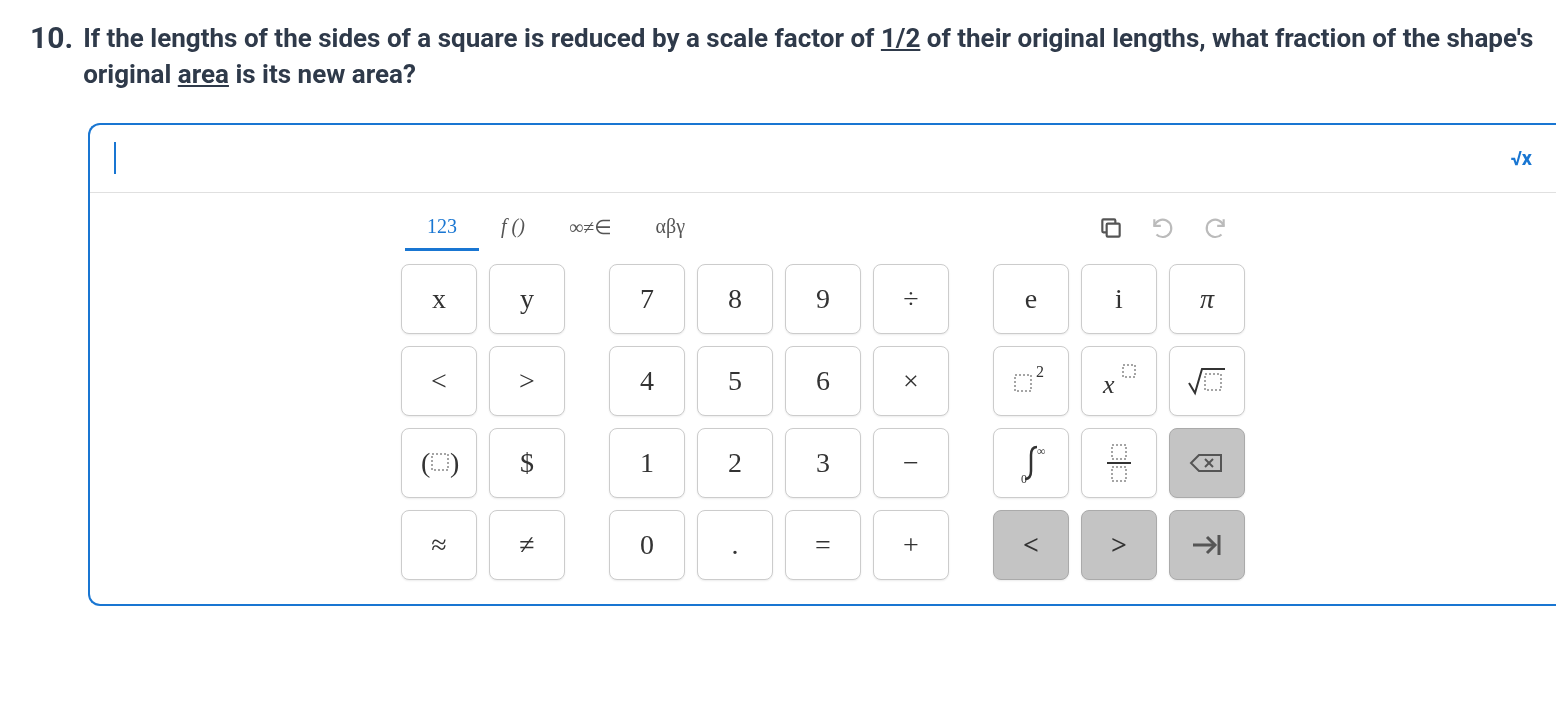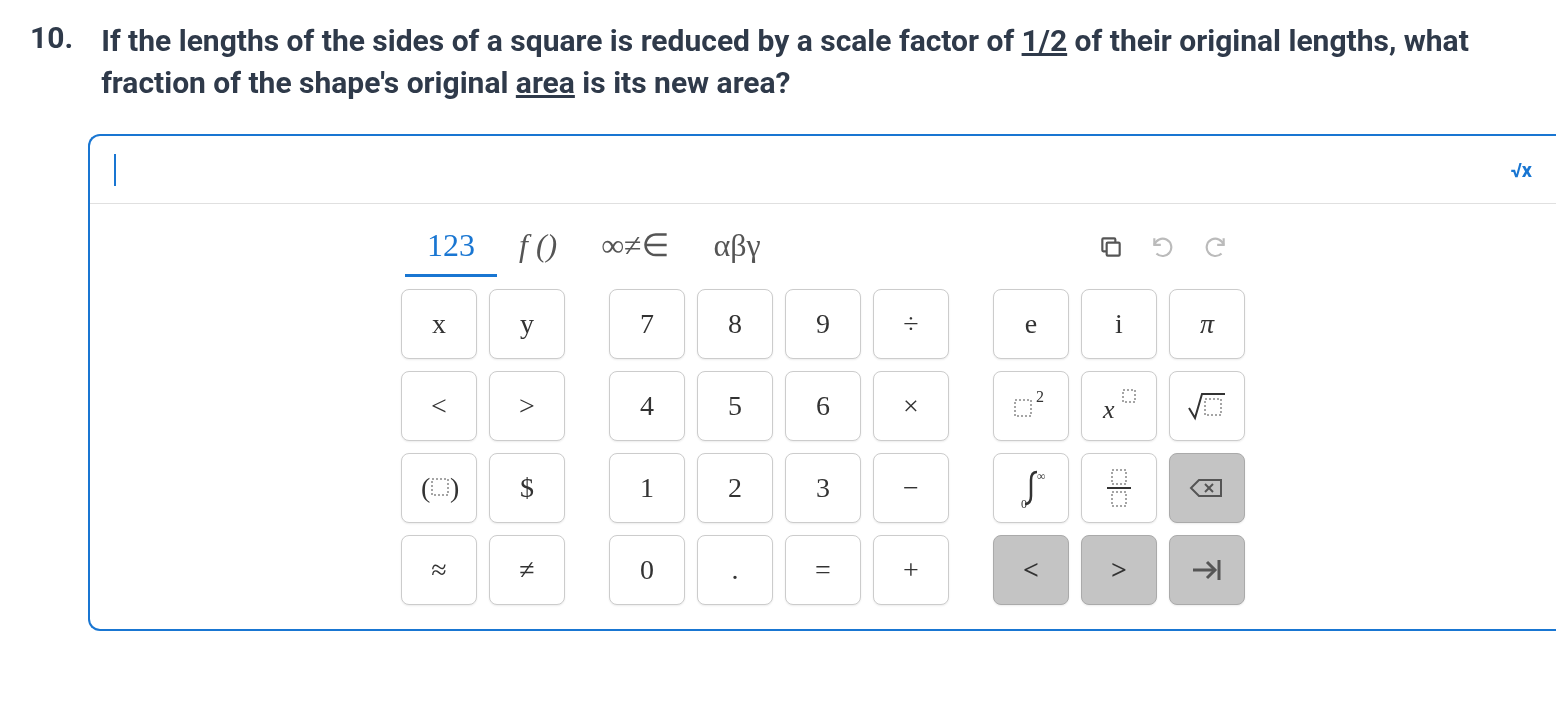--- a/index.html
+++ b/index.html
@@ -8,32 +8,32 @@
       padding: 0;
     }
     body {
       font-family: -apple-system, BlinkMacSystemFont, "Segoe UI", Roboto, sans-serif;
       background: #ffffff;
       padding: 20px 10px 20px 30px;
       width: 1566px;
     }
     .question-row {
       display: flex;
-      gap: 28px;
+      gap: 10px;
       margin-bottom: 30px;
     }
     .question-number {
       color: #2f3a4a;
       font-size: 30px;
       font-weight: 700;
       flex-shrink: 0;
     }
     .question-text {
       color: #2f3a4a;
-      font-size: 30px;
+      font-size: 26px;
       font-weight: 700;
       line-height: 1.4;
     }
     .underline {
       text-decoration: underline;
     }
     .editor-container {
       margin-left: 58px;
       border: 2px solid #1976d2;
       border-top-left-radius: 12px;
@@ -74,21 +74,21 @@
     }
     .tab-row {
       display: flex;
       align-items: center;
       gap: 0;
       margin-bottom: 12px;
       padding: 0 4px;
     }
     .tab {
       padding: 10px 22px;
-      font-size: 32px;
+      font-size: 20px;
       color: #555;
       cursor: pointer;
       border-bottom: 3px solid transparent;
       font-family: Georgia, 'Times New Roman', serif;
     }
     .tab.active {
       color: #1976d2;
       border-bottom-color: #1976d2;
     }
     .tab.italic {

